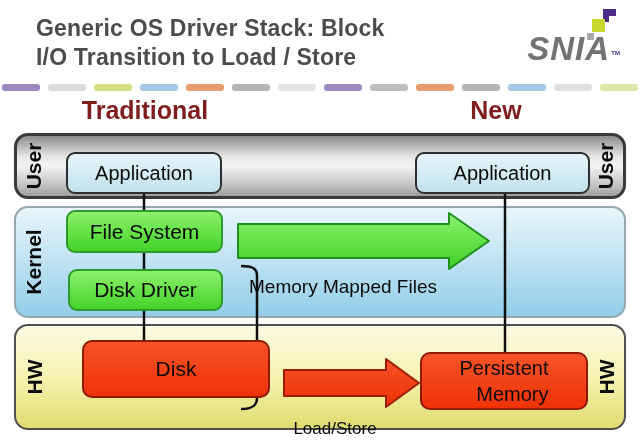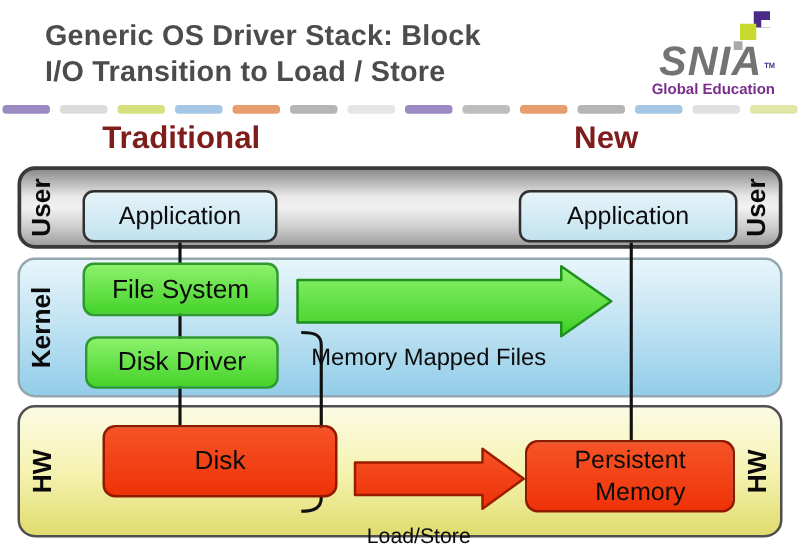--- a/index.html
+++ b/index.html
@@ -19,21 +19,21 @@
   .sq-green{right:23px;top:13px;width:13px;height:13px;background:#c6d92f;}
   .sq-gray{right:34px;top:27px;width:7px;height:7px;background:#a9a9a9;}
   
   .dash-row{position:absolute;left:0;top:84px;width:640px;height:7px;display:flex;
             gap:8px;padding:0 2px;box-sizing:border-box;}
   .dash{width:38px;height:7px;border-radius:3px;flex:0 0 auto;}
   
   .col-head{position:absolute;top:96px;font-size:25px;font-weight:bold;color:#7f1d1d;
             text-align:center;}
   .col-head.left{left:40px;width:210px;}
-  .col-head.right{left:400px;width:170px;}
+  .col-head.right{left:411px;width:170px;}
   
   .band{position:absolute;left:14px;width:612px;border-radius:14px;box-sizing:border-box;z-index:1;}
   .band-user{top:133px;height:66px;border:3px solid #3a3a3a;
     background:linear-gradient(180deg,#8c8c8c 0%,#e8e8e8 35%,#f2f2f2 50%,#cacaca 78%,#9f9f9f 100%);}
   .band-kernel{top:206px;height:112px;border:2px solid #94a6ae;
     background:linear-gradient(180deg,#e8f5fb 0%,#c3e4f3 45%,#92cde9 100%);}
   .band-hw{top:324px;height:106px;border:2.5px solid #4f4f4f;
     background:linear-gradient(180deg,#fbfbe4 0%,#f6f3b2 50%,#dfdc6e 100%);}
   .band-label{position:absolute;width:36px;display:flex;align-items:center;justify-content:center;z-index:3;}
   .band-label span{transform:rotate(-90deg);white-space:nowrap;font-weight:bold;
@@ -76,21 +76,20 @@
     <div>I/O Transition to Load / Store</div>
   </div>
 
   <div class="logo">
     <div class="sq sq-purple"></div>
     <div class="sq sq-purple-notch"></div>
     <div class="sq sq-green"></div>
     <div class="sq sq-gray"></div>
     <div class="logo-text">SNIA</div>
     <div class="logo-tm">TM</div>
-    <div class="logo-sub">Global Education</div>
   </div>
 
   <div class="dash-row" id="dash-row">
       <div class="dash" style="background: rgb(154, 137, 194);"></div>
       <div class="dash" style="background: rgb(220, 220, 220);"></div>
       <div class="dash" style="background: rgb(214, 224, 127);"></div>
       <div class="dash" style="background: rgb(165, 199, 230);"></div>
       <div class="dash" style="background: rgb(231, 157, 109);"></div>
       <div class="dash" style="background: rgb(181, 181, 181);"></div>
       <div class="dash" style="background: rgb(229, 229, 229);"></div>

